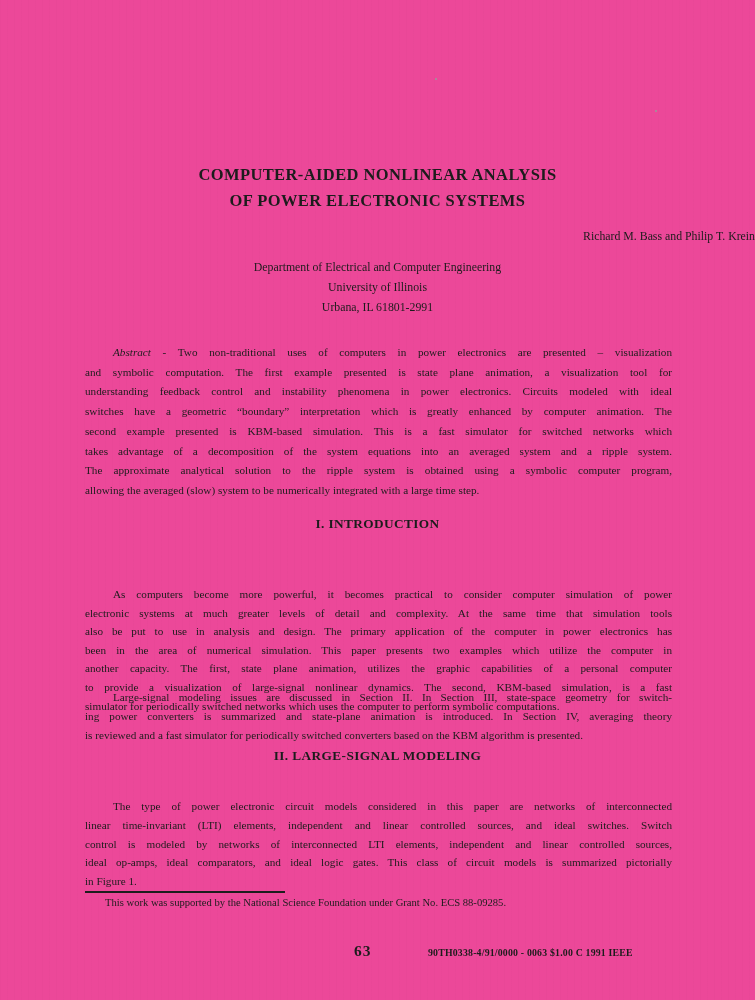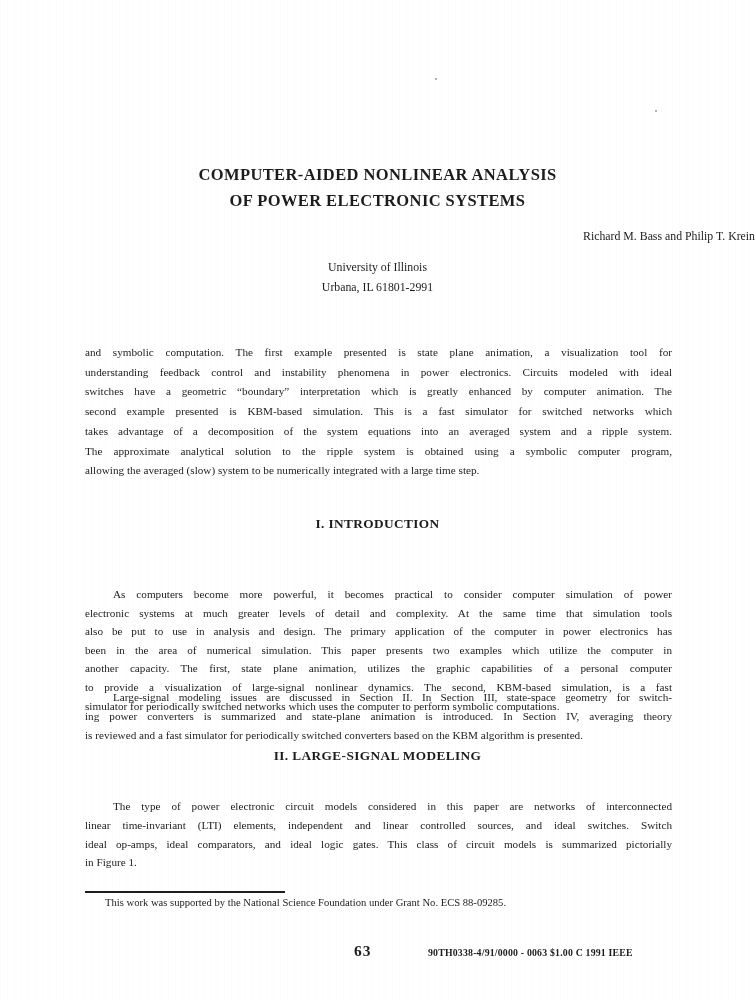--- a/index.html
+++ b/index.html
@@ -1,20 +1,20 @@
 <!DOCTYPE html>
 <html><head>
 <meta charset="utf-8">
 <style>
   html, body { margin: 0; padding: 0; background: #e8e8e8; }
   .page {
     position: relative;
     width: 755px;
     height: 1000px;
-    background: #ffffff;
+    background: #ec4899;
     font-family: "Liberation Serif", serif;
     color: #1c1c1c;
     overflow: hidden;
     margin: 0 auto;
   }
   
   .page::before {
     content: '';
     position: absolute;
     inset: 0;
@@ -123,25 +123,27 @@
   <div class="speck" style="left:655px; top:110px;"></div>
 
   <div class="title-block">
     <div>COMPUTER-AIDED NONLINEAR ANALYSIS</div>
     <div>OF POWER ELECTRONIC SYSTEMS</div>
   </div>
 
   <div class="authors">Richard M. Bass and Philip T. Krein</div>
 
   <div class="affiliation center-lines">
+      <div class="tline">Department of Electrical and Computer Engineering</div>
       <div class="tline">University of Illinois</div>
       <div class="tline">Urbana, IL 61801-2991</div>
     </div>
 
   <div class="col abstract">
+    <div class="tline abstract-first"><span class="abstract-label">Abstract</span><span> - Two non-traditional uses of computers in power electronics are presented – visualization</span></div>
     <div class="lines-block">
         <div class="tline">and symbolic computation. The first example presented is state plane animation, a visualization tool for</div>
         <div class="tline">understanding feedback control and instability phenomena in power electronics. Circuits modeled with ideal</div>
         <div class="tline">switches have a geometric “boundary” interpretation which is greatly enhanced by computer animation. The</div>
         <div class="tline">second example presented is KBM-based simulation. This is a fast simulator for switched networks which</div>
         <div class="tline">takes advantage of a decomposition of the system equations into an averaged system and a ripple system.</div>
         <div class="tline">The approximate analytical solution to the ripple system is obtained using a symbolic computer program,</div>
         <div class="tline">allowing the averaged (slow) system to be numerically integrated with a large time step.</div>
       </div>
   </div>
@@ -162,20 +164,21 @@
       <div class="tline">Large-signal modeling issues are discussed in Section II. In Section III, state-space geometry for switch-</div>
       <div class="tline">ing power converters is summarized and state-plane animation is introduced. In Section IV, averaging theory</div>
       <div class="tline">is reviewed and a fast simulator for periodically switched converters based on the KBM algorithm is presented.</div>
     </div>
 
   <div class="sec-heading heading-2">II. LARGE-SIGNAL MODELING</div>
 
   <div class="col para-3 lines-block indent-first">
       <div class="tline">The type of power electronic circuit models considered in this paper are networks of interconnected</div>
       <div class="tline">linear time-invariant (LTI) elements, independent and linear controlled sources, and ideal switches. Switch</div>
+      <div class="tline">control is modeled by networks of interconnected LTI elements, independent and linear controlled sources,</div>
       <div class="tline">ideal op-amps, ideal comparators, and ideal logic gates. This class of circuit models is summarized pictorially</div>
       <div class="tline">in Figure 1.</div>
     </div>
 
   <div class="footnote-rule"></div>
 
   <div class="footnote">This work was supported by the National Science Foundation under Grant No. ECS 88-09285.</div>
 
   <div class="footer-page">63</div>
 

